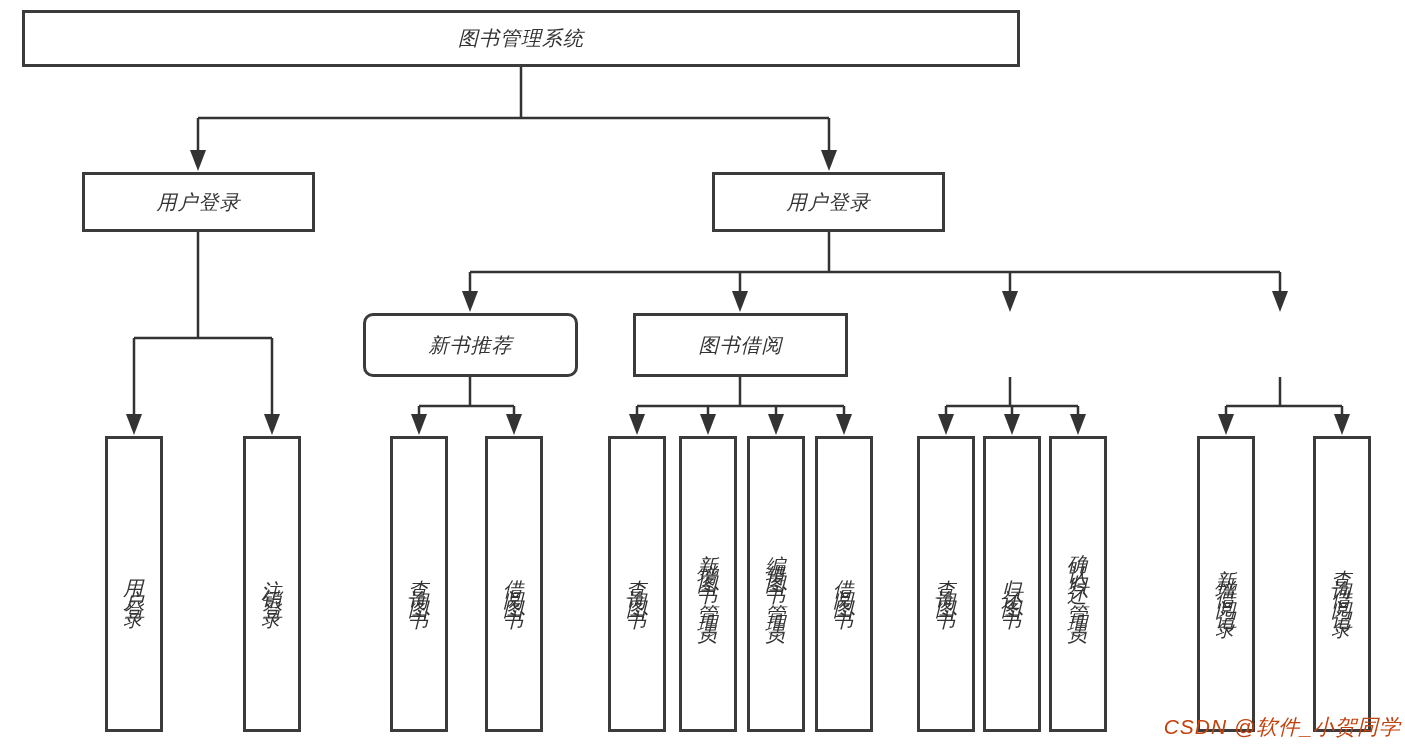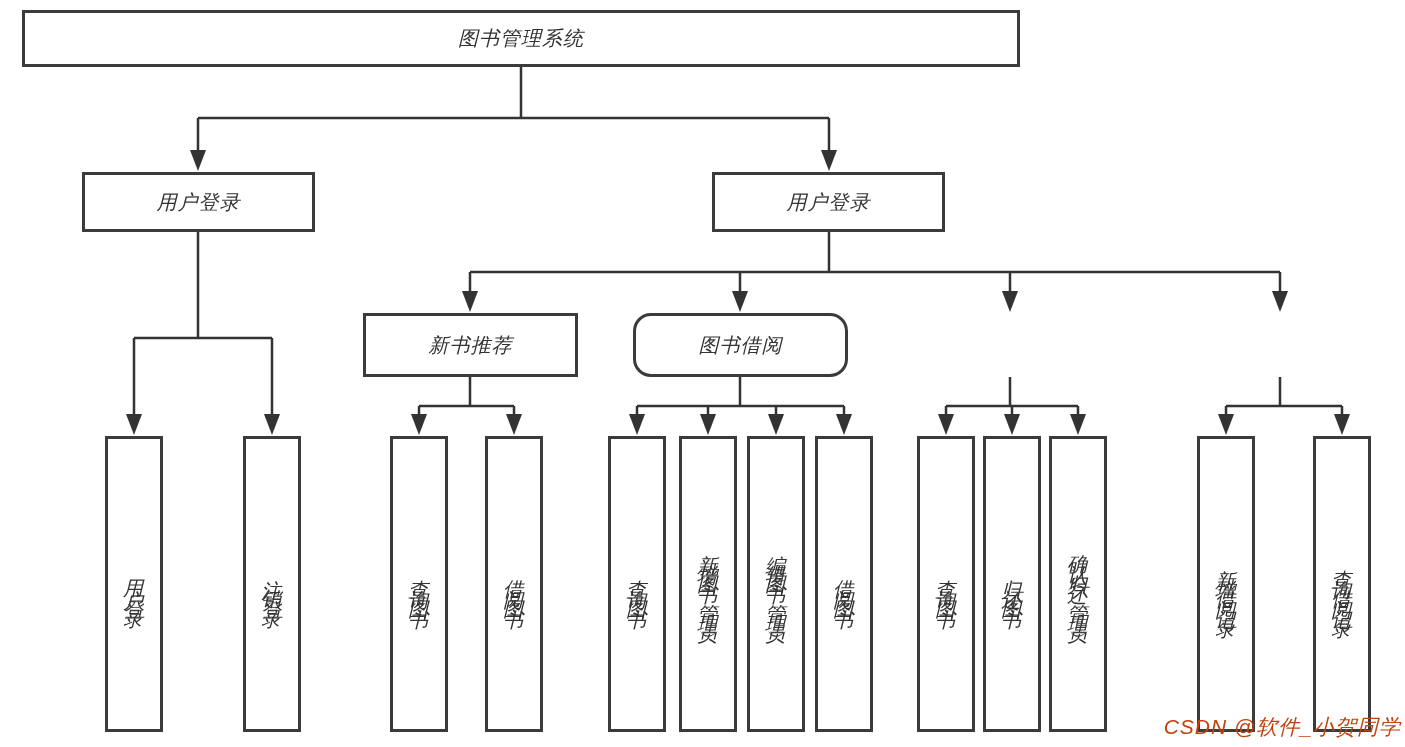--- a/index.html
+++ b/index.html
@@ -67,22 +67,22 @@
       <polygon points="1218,414 1234,414 1226,435"></polygon>
       <polygon points="1334,414 1350,414 1342,435"></polygon>
     </g>
   </svg>
 
   <div class="hbox" style="left:22px;top:10px;width:998px;height:57px;">图书管理系统</div>
 
   <div class="hbox" style="left:82px;top:172px;width:233px;height:60px;">用户登录</div>
   <div class="hbox" style="left:712px;top:172px;width:233px;height:60px;">用户登录</div>
 
-  <div class="hbox" style="left:363px;top:313px;width:215px;height:64px;">新书推荐</div>
-  <div class="hbox" style="left:633px;top:313px;width:215px;height:64px;border-radius:18px;">图书借阅</div>
+  <div class="hbox" style="left:363px;top:313px;width:215px;height:64px;border-radius:10px;">新书推荐</div>
+  <div class="hbox" style="left:633px;top:313px;width:215px;height:64px;">图书借阅</div>
 
   <div class="vbox" style="left:105px;">用户登录</div>
   <div class="vbox" style="left:243px;">注销登录</div>
 
   <div class="vbox" style="left:390px;">查询图书</div>
   <div class="vbox" style="left:485px;">借阅图书</div>
 
   <div class="vbox" style="left:608px;">查询图书</div>
   <div class="vbox" style="left:679px;">新增图书（管理员）</div>
   <div class="vbox" style="left:747px;">编辑图书（管理员）</div>

